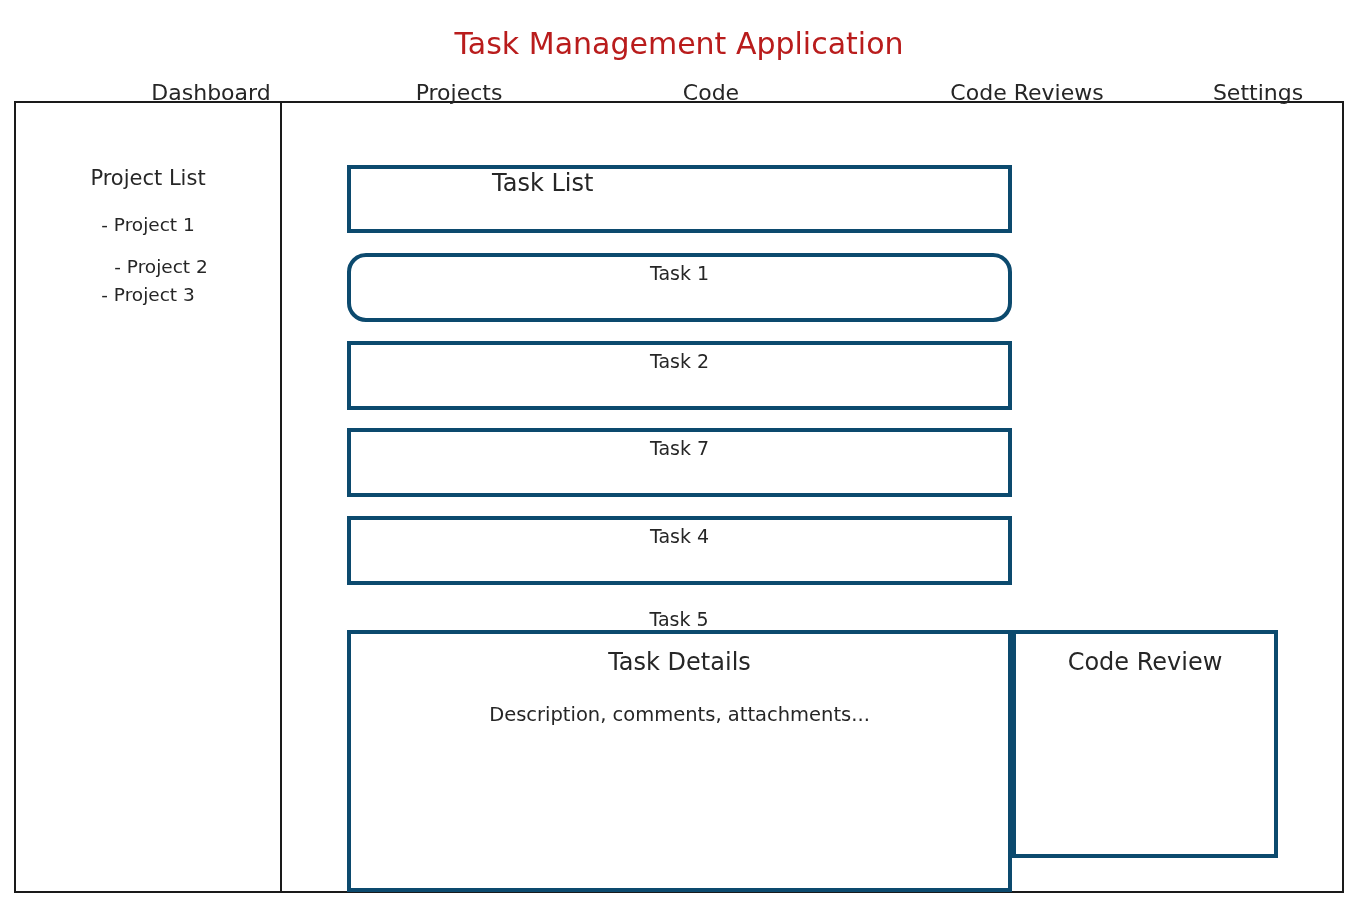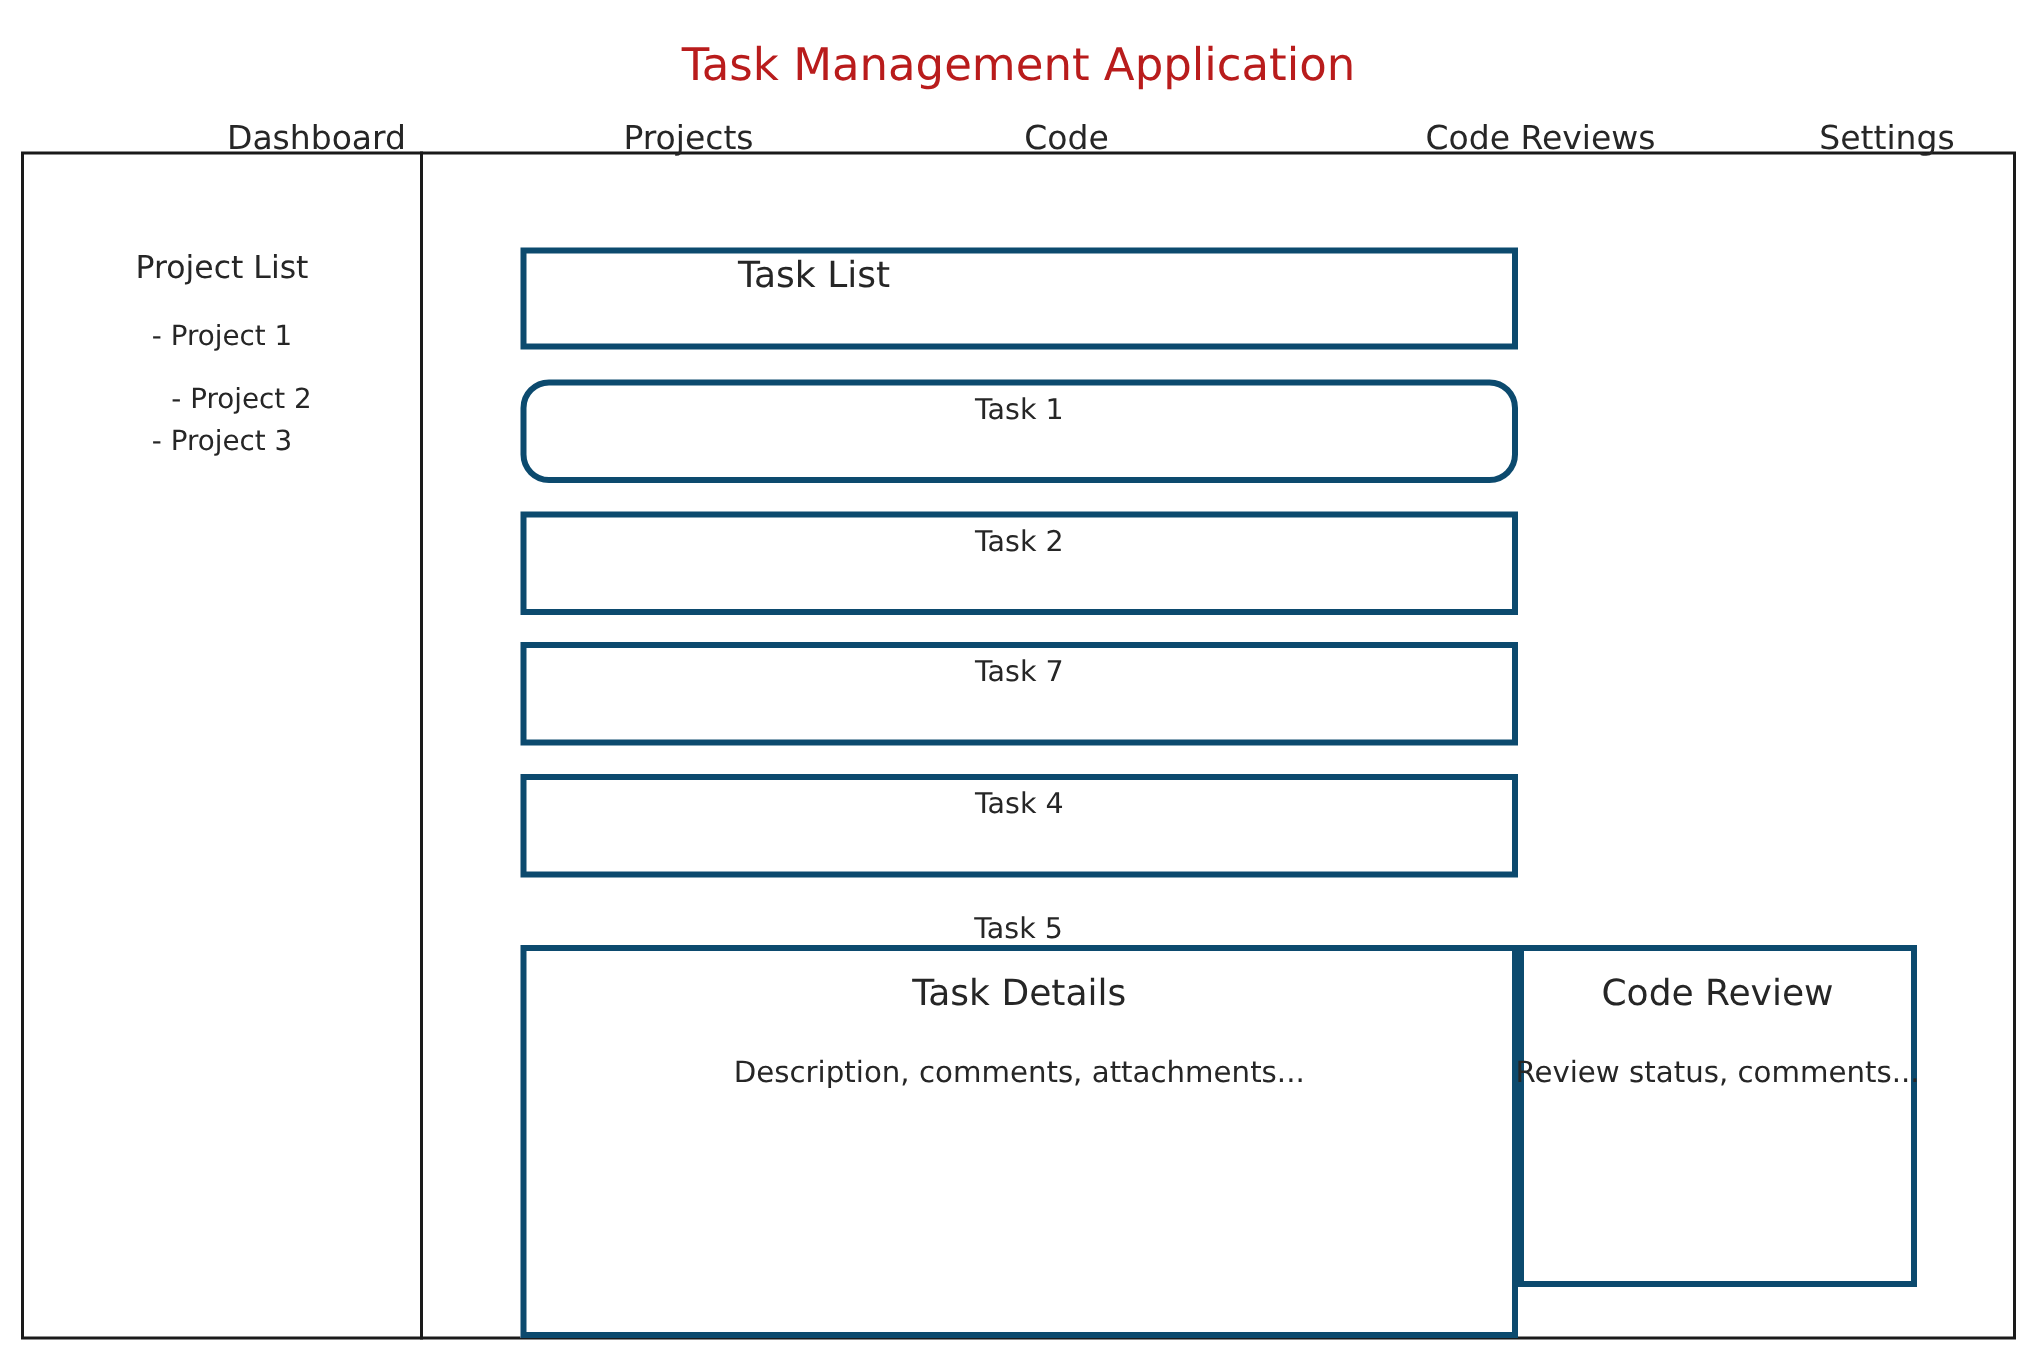--- a/index.html
+++ b/index.html
@@ -140,14 +140,13 @@
 
 <span class="task5-label">Task 5</span>
 
 <div class="wbox task-details-panel">
   <span class="panel-title">Task Details</span>
   <span class="panel-subtitle">Description, comments, attachments...</span>
 </div>
 
 <div class="wbox code-review-panel">
   <span class="panel-title">Code Review</span>
-  <span class="panel-subtitle">Review status, comments...</span>
 </div>
 
 </body></html>

